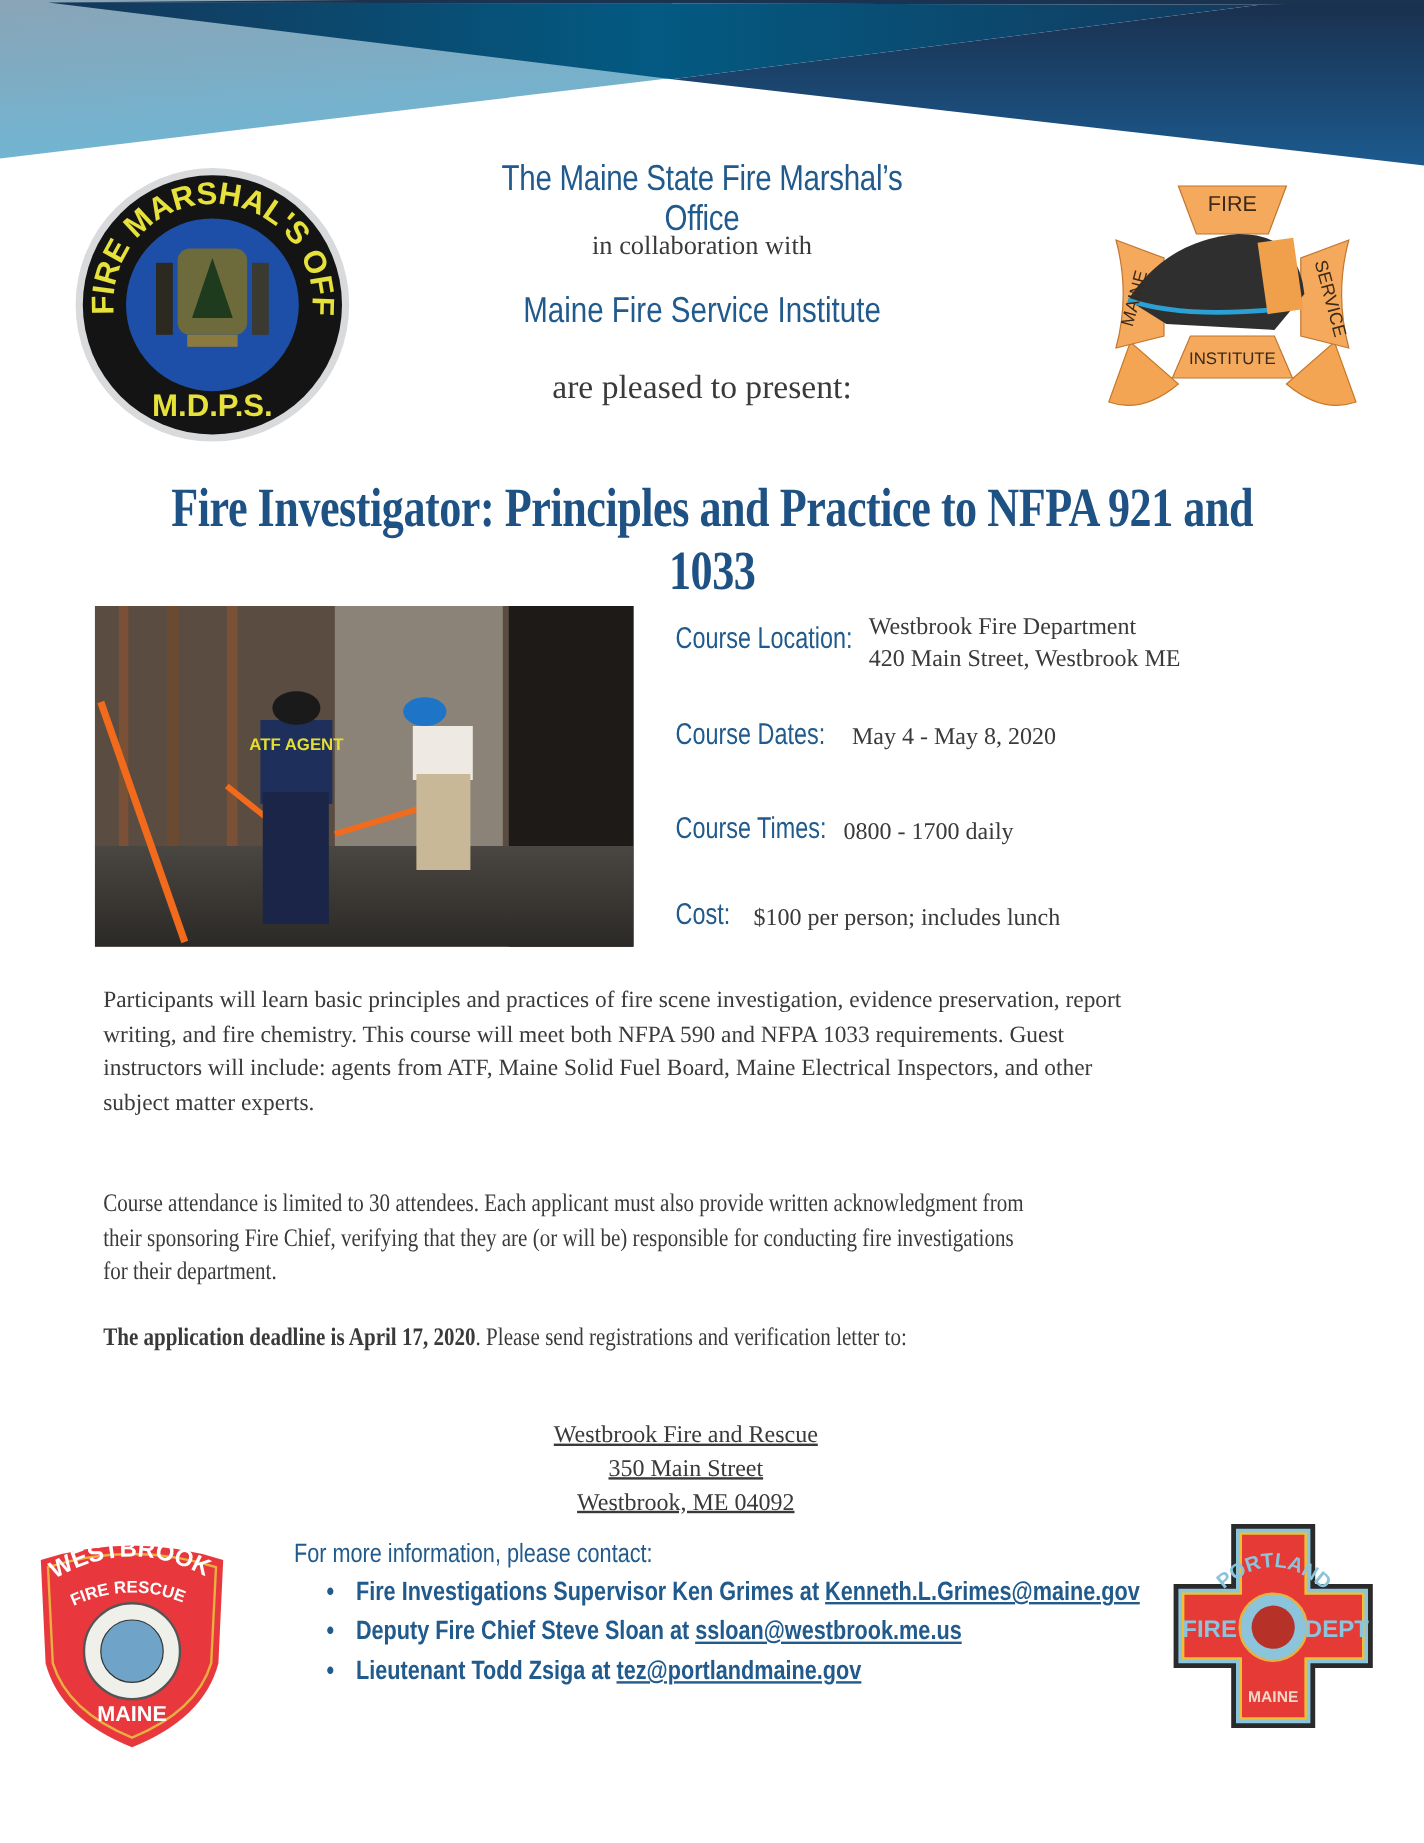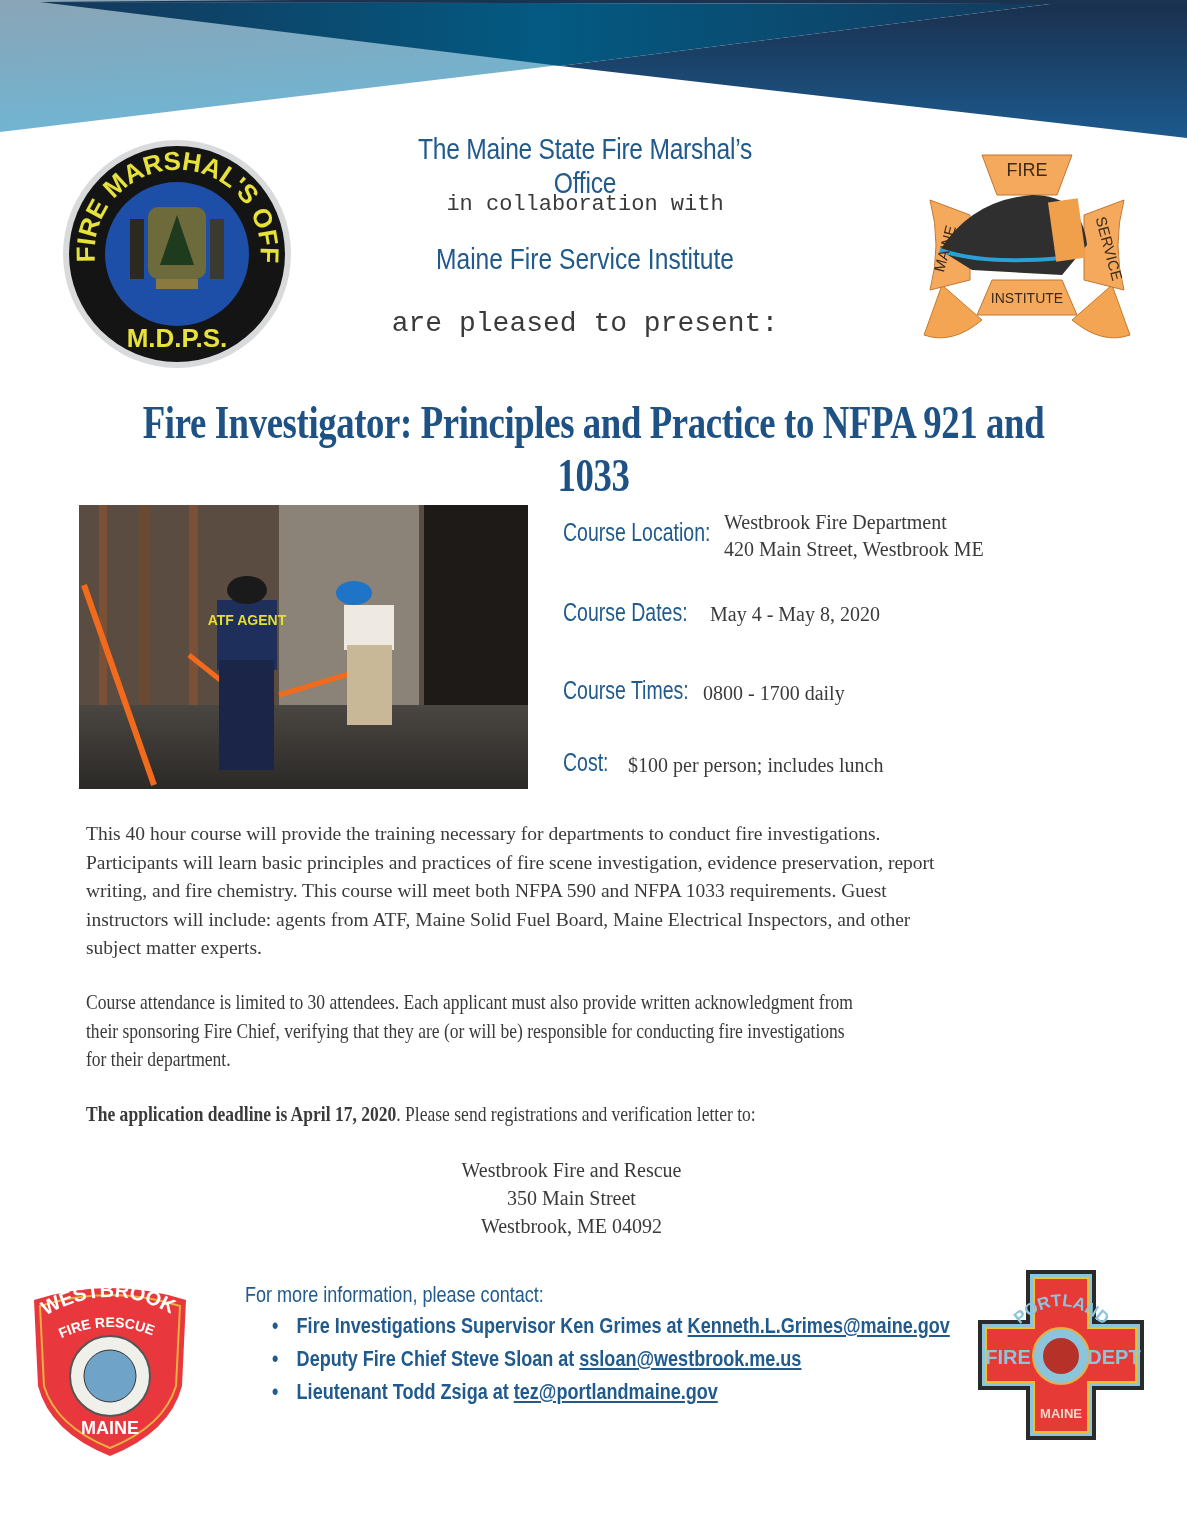--- a/index.html
+++ b/index.html
@@ -1,31 +1,31 @@
 <!DOCTYPE html>
 <html><head>
 <meta charset="utf-8">
 <style>
   html, body { margin: 0; padding: 0; background: #ffffff; }
   body { width: 1187px; height: 1536px; position: relative; overflow: hidden; font-family: "Liberation Serif", serif; color: #333; }
   .banner { position: absolute; left: 0; top: 0; width: 1187px; height: 140px; }
   .abs { position: absolute; }
   .sans-blue { font-family: "Liberation Sans", sans-serif; color: #215a8c; }
-  .serif-grey { font-family: Liberation Mono, monospace; color: #3a3a3a; }
+  .serif-grey { font-family: Liberation Serif, serif; color: #3a3a3a; }
   .hdr1 { top: 132px; left: 340px; width: 490px; text-align: center; font-size: 30px; transform: scaleX(0.82); letter-spacing: -0.3px; }
   .hdr2 { top: 192px; left: 340px; width: 490px; text-align: center; font-size: 22px; }
   .hdr3 { top: 242px; left: 340px; width: 490px; text-align: center; font-size: 30px; transform: scaleX(0.82); }
   .hdr4 { top: 308px; left: 340px; width: 490px; text-align: center; font-size: 28px; }
   .title { top: 396px; left: 0; width: 1187px; text-align: center; font-size: 46px; font-weight: bold; color: #1f5284; transform: scaleX(0.80); letter-spacing: -0.5px; }
   .photo { left: 79px; top: 505px; width: 449px; height: 284px; }
   .info-label { font-family: "Liberation Sans", sans-serif; color: #215a8c; font-size: 25px; transform: scaleX(0.78); transform-origin: left top; white-space: nowrap; }
   .info-val { font-family: "Liberation Serif", serif; color: #3a3a3a; font-size: 20px; white-space: nowrap; line-height: 26px; text-align: right; }
   .para { left: 86px; width: 1030px; font-size: 19.5px; line-height: 28.5px; color: #3a3a3a; }
   .para-cond { left: 86px; width: 1250px; font-size: 21px; line-height: 28.5px; color: #3a3a3a; transform: scaleX(0.835); transform-origin: left top; }
-  .addr { top: 1156px; left: 0; width: 1143px; text-align: center; font-size: 20px; line-height: 28px; color: #3a3a3a; }
+  .addr { top: 1182px; left: 0; width: 1143px; text-align: center; font-size: 20px; line-height: 28px; color: #3a3a3a; text-decoration: underline; }
   .contact-head { top: 1282px; left: 245px; font-family: "Liberation Sans", sans-serif; color: #215a8c; font-size: 22px; transform: scaleX(0.82); transform-origin: left top; white-space: nowrap; }
   .contact-list { top: 1313px; left: 272px; margin: 0; padding: 0; list-style: none; font-family: "Liberation Sans", sans-serif; color: #215a8c; font-size: 22px; font-weight: bold; }
   .contact-list li { height: 33px; white-space: nowrap; transform: scaleX(0.82); transform-origin: left top; }
   .contact-list .bullet { display: inline-block; width: 30px; color: #215a8c; }
   .contact-list a { color: #215a8c; text-decoration: underline; }
   svg text { font-family: "Liberation Sans", sans-serif; }
 </style>
 </head>
 <body>
 
@@ -125,21 +125,20 @@
 <div class="abs info-label" style="left:563px;top:598px">Course Dates:</div>
 <div class="abs info-val" style="left:710px;top:601px">May 4 - May 8, 2020</div>
 
 <div class="abs info-label" style="left:563px;top:676px">Course Times:</div>
 <div class="abs info-val" style="left:703px;top:680px">0800 - 1700 daily</div>
 
 <div class="abs info-label" style="left:563px;top:748px">Cost:</div>
 <div class="abs info-val" style="left:628px;top:752px">$100 per person; includes lunch</div>
 
 <div class="abs para" style="top:820px">
-  <div>This 40 hour course will provide the training necessary for departments to conduct fire investigations.</div>
   <div>Participants will learn basic principles and practices of fire scene investigation, evidence preservation, report</div>
   <div>writing, and fire chemistry. This course will meet both NFPA 590 and NFPA 1033 requirements. Guest</div>
   <div>instructors will include: agents from ATF, Maine Solid Fuel Board, Maine Electrical Inspectors, and other</div>
   <div>subject matter experts.</div>
 </div>
 
 <div class="abs para-cond" style="top:988px">
   <div>Course attendance is limited to 30 attendees. Each applicant must also provide written acknowledgment from</div>
   <div>their sponsoring Fire Chief, verifying that they are (or will be) responsible for conducting fire investigations</div>
   <div>for their department.</div>

